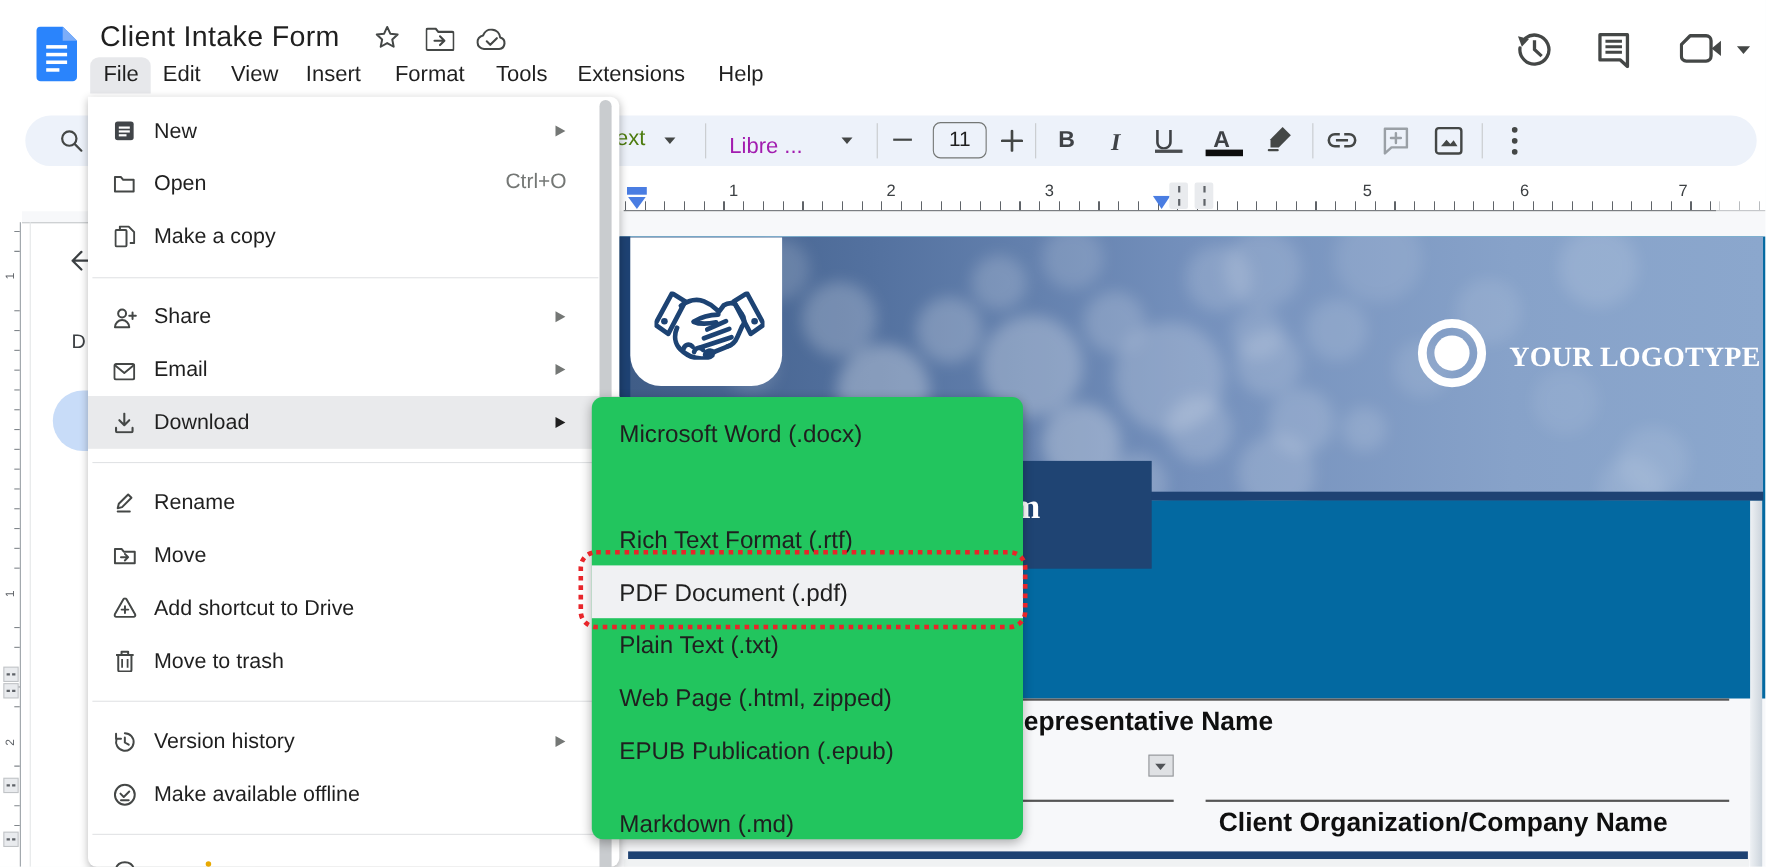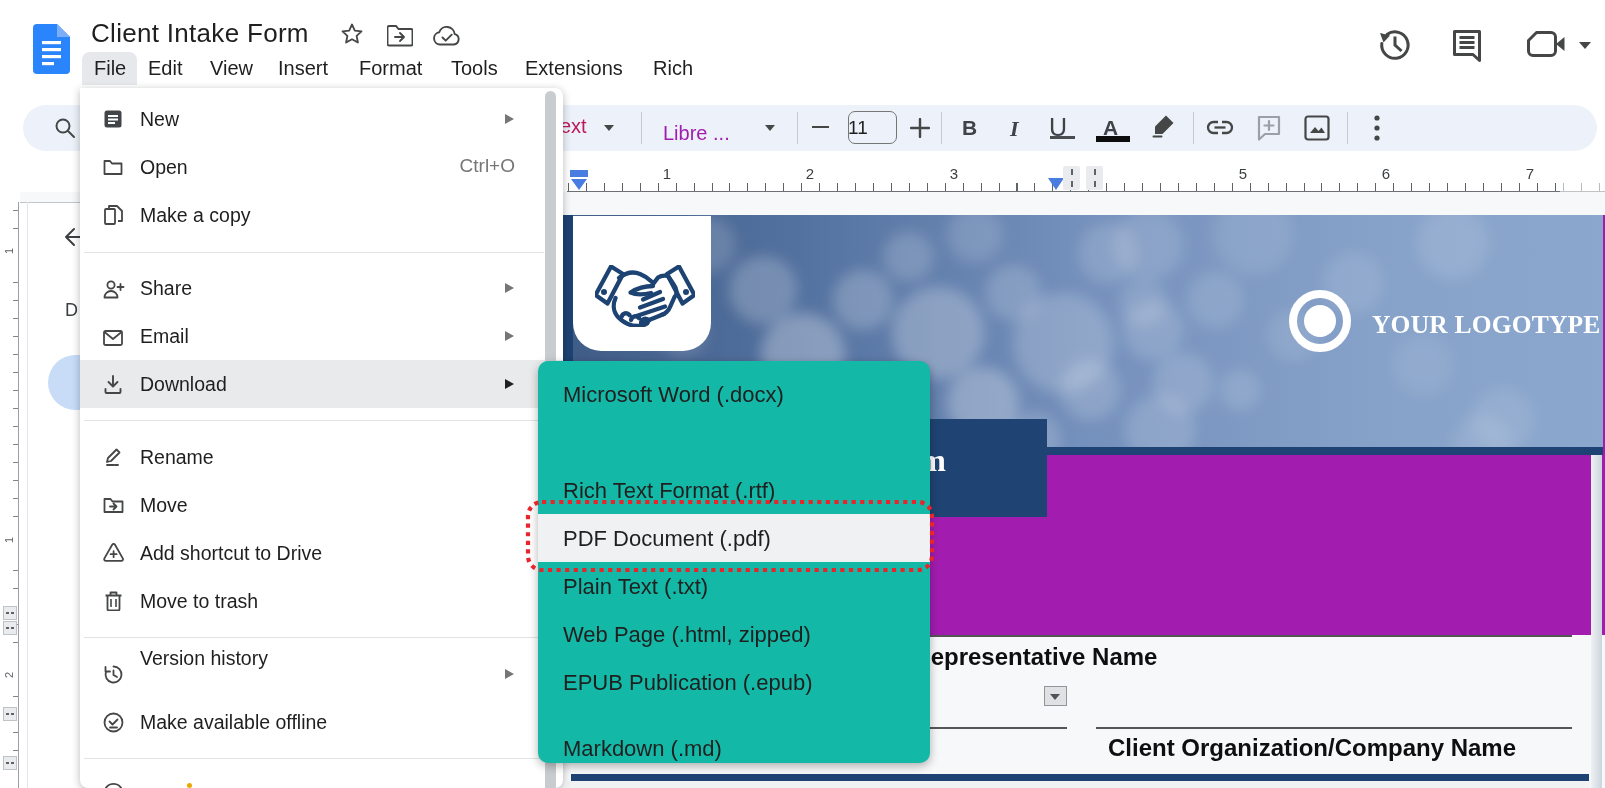--- a/index.html
+++ b/index.html
@@ -6,21 +6,21 @@
 html,body{width:1605px;height:788px;overflow:hidden;background:#fff;font-family:"Liberation Sans",sans-serif;position:relative}
 .abs{position:absolute}
 .ico{position:absolute}
 svg{display:block}
 </style>
 </head>
 <body>
 
 <div class="abs" style="left:0;top:192px;width:1605px;height:596px;background:#f7f8fa"></div>
 
-<div class="abs" style="left:563px;top:215px;width:1042px;height:420px;background:#a21caf;z-index:5">
+<div class="abs" style="left:563px;top:215px;width:1042px;height:420px;background:#0369a1;z-index:5">
 
   <div class="abs" style="left:0;top:0;width:1040px;height:240px;overflow:hidden">
     <svg width="1040" height="240" viewBox="0 0 1040 240">
       <defs>
         <linearGradient id="bg1" x1="0" y1="0" x2="1" y2="0">
           <stop offset="0" stop-color="#3f5c86"></stop>
           <stop offset="0.22" stop-color="#53719f"></stop>
           <stop offset="0.5" stop-color="#7490bc"></stop>
           <stop offset="0.78" stop-color="#87a2c9"></stop>
           <stop offset="1" stop-color="#8ba7cd"></stop>
@@ -232,21 +232,21 @@
   </svg>
 
   <div class="abs" style="left:82px;top:52px;width:55px;height:33px;background:#e7e8eb;border-radius:8px 8px 0 0"></div>
   <div class="abs menuitem" style="left:94px">File</div>
   <div class="abs menuitem" style="left:148px">Edit</div>
   <div class="abs menuitem" style="left:210px">View</div>
   <div class="abs menuitem" style="left:278px">Insert</div>
   <div class="abs menuitem" style="left:359px">Format</div>
   <div class="abs menuitem" style="left:451px">Tools</div>
   <div class="abs menuitem" style="left:525px">Extensions</div>
-  <div class="abs menuitem" style="left:653px">Rich</div>
+  <div class="abs menuitem" style="left:653px">Help</div>
 
   <svg width="34" height="34" viewBox="0 0 34 34" style="position:absolute;left:1378px;top:28px">
     <path d="M9 6.5 a13.2 13.2 0 1 1 -5.2 9" fill="none" stroke="#444746" stroke-width="3" stroke-linecap="round"></path>
     <path d="M2 5 L12 7.5 L5.5 14.5 Z" fill="#444746"></path>
     <path d="M17 8.5 V17 l6.5 6" fill="none" stroke="#444746" stroke-width="3"></path>
   </svg>
   <svg width="34" height="34" viewBox="0 0 34 34" style="position:absolute;left:1450px;top:28px">
     <path d="M4.5 3.5 H29.5 V32.5 L23 26.5 H4.5 Z" fill="none" stroke="#444746" stroke-width="3" stroke-linejoin="round"></path>
     <path d="M9.5 9.5 h15 M9.5 14.5 h15 M9.5 19.5 h15" stroke="#444746" stroke-width="2.8"></path>
   </svg>
@@ -263,33 +263,33 @@
 </style>
 
 <div class="abs" style="left:0;top:100px;width:1605px;height:56px;background:#fff;z-index:20">
   <div class="abs" style="left:23px;top:5px;width:1574px;height:46px;background:#edf2fa;border-radius:23px"></div>
 
   <svg width="22" height="22" viewBox="0 0 22 22" style="position:absolute;left:54px;top:17px">
     <circle cx="9" cy="9" r="6.5" fill="none" stroke="#444746" stroke-width="2"></circle>
     <path d="M14 14 L20 20" stroke="#444746" stroke-width="2" stroke-linecap="round"></path>
   </svg>
 
-  <div class="abs" style="left:560px;top:15px;font-size:20px;color:#be185d">ext</div>
+  <div class="abs" style="left:560px;top:15px;font-size:20px;color:#4d7c0f">ext</div>
   <svg width="12" height="8" viewBox="0 0 12 8" style="position:absolute;left:603px;top:24px">
       <path d="M1 1 L6 7 L11 1 Z" fill="#444746"></path>
     </svg>
   <div class="abs tsep" style="left:641px"></div>
   <div class="abs" style="left:663px;top:22px;font-size:20px;color:#a21caf">Libre ...</div>
   <svg width="12" height="8" viewBox="0 0 12 8" style="position:absolute;left:764px;top:24px">
       <path d="M1 1 L6 7 L11 1 Z" fill="#444746"></path>
     </svg>
   <div class="abs tsep" style="left:797px"></div>
   <div class="abs" style="left:812px;top:26px;width:17px;height:2.4px;background:#444746"></div>
   <div class="abs" style="left:848px;top:11px;width:49px;height:33px;border:1px solid #747775;border-radius:7px"></div>
-  <div class="abs" style="left:848px;top:17px;width:49px;font-size:19px;color:#1f1f1f">11</div>
+  <div class="abs" style="left:848px;top:17px;width:49px;text-align:center;font-size:19px;color:#1f1f1f">11</div>
   <svg width="20" height="20" viewBox="0 0 20 20" style="position:absolute;left:910px;top:18px">
       <path d="M10 1 V19 M1 10 H19" stroke="#444746" stroke-width="2.4" stroke-linecap="round"></path>
     </svg>
   <div class="abs tsep" style="left:941px"></div>
   <div class="abs" style="left:962px;top:16px;font-size:21px;font-weight:bold;color:#3f4246">B</div>
   <div class="abs" style="left:1010px;top:16px;font-size:22px;font-style:italic;font-weight:bold;color:#3f4246;font-family:'Liberation Serif',serif">I</div>
   <div class="abs" style="left:1049px;top:13px;font-size:25px;color:#3f4246">U</div>
   <div class="abs" style="left:1050px;top:36px;width:25px;height:2.5px;background:#4a4d50"></div>
   <div class="abs" style="left:1103px;top:16px;font-size:21px;font-weight:bold;color:#3f4246">A</div>
   <div class="abs" style="left:1096px;top:36px;width:34px;height:5.5px;background:#0d0d0d"></div>
@@ -409,21 +409,21 @@
     <path d="M10.6 8.2 v6 M7.6 11.2 h6" stroke="#444746" stroke-width="1.8" stroke-linecap="round"></path>
   </svg>
 
   <div class="abs ftext" style="top:502px">Move to trash</div>
   <svg class="ico" width="17" height="20" viewBox="0 0 17 20" style="left:25px;top:503px">
     <path d="M2.5 4.5 V18 a1.5 1.5 0 0 0 1.5 1.5 h9 A1.5 1.5 0 0 0 14.5 18 V4.5" fill="none" stroke="#444746" stroke-width="1.8"></path>
     <path d="M0.5 4.5 H16.5 M5.5 4 V1.5 H11.5 V4" fill="none" stroke="#444746" stroke-width="1.8" stroke-linejoin="round"></path>
     <path d="M6 8 v8 M11 8 v8" stroke="#444746" stroke-width="1.6"></path>
   </svg>
 
-  <div class="abs ftext" style="top:559px">Version history</div>
+  <div class="abs ftext" style="top:575px">Version history</div>
   <svg class="ico" width="21" height="21" viewBox="0 0 21 21" style="left:23px;top:576px">
     <path d="M10.5 2.5 a8 8 0 1 1 -7.6 5.5" fill="none" stroke="#444746" stroke-width="1.8" stroke-linecap="round"></path>
     <path d="M2.5 3 v4.5 H7" fill="none" stroke="#444746" stroke-width="1.8" stroke-linecap="round" stroke-linejoin="round"></path>
     <path d="M10.5 6.5 V11 l3.5 2" fill="none" stroke="#444746" stroke-width="1.8" stroke-linecap="round"></path>
   </svg>
   <svg class="ico arr" width="11" height="12" viewBox="0 0 11 12" style="top:580px">
       <path d="M1 1 L10 6 L1 11 Z" fill="#747775"></path>
     </svg>
 
   <div class="abs ftext" style="top:623px">Make available offline</div>
@@ -438,21 +438,21 @@
   </svg>
   <div class="abs" style="left:107px;top:695px;width:5px;height:5px;border-radius:3px;background:#e8a902"></div>
 </div>
 <style>
 .ftext{left:60px;font-size:19.5px;color:#1f1f1f;white-space:nowrap}
 .fshort{right:48px;position:absolute;font-size:19px;color:#747775}
 .fdiv{left:4px;width:460px;height:1px;background:#e1e3e5}
 .arr{left:424px}
 </style>
 
-<div class="abs" style="left:538px;top:361px;width:392px;height:402px;background:#14b8a6;border-radius:10px;box-shadow:0 3px 10px rgba(0,0,0,0.3);z-index:60" id="submenu">
+<div class="abs" style="left:538px;top:361px;width:392px;height:402px;background:#22c55e;border-radius:10px;box-shadow:0 3px 10px rgba(0,0,0,0.3);z-index:60" id="submenu">
   <div class="abs" style="left:0;top:153px;width:392px;height:48px;background:#f0f1f3"></div>
   <div class="abs stext" style="top:21px">Microsoft Word (.docx)</div>
   <div class="abs stext" style="top:117px">Rich Text Format (.rtf)</div>
   <div class="abs stext" style="top:165px">PDF Document (.pdf)</div>
   <div class="abs stext" style="top:213px">Plain Text (.txt)</div>
   <div class="abs stext" style="top:261px">Web Page (.html, zipped)</div>
   <div class="abs stext" style="top:309px">EPUB Publication (.epub)</div>
   <div class="abs stext" style="top:375px">Markdown (.md)</div>
 </div>
 <style>

